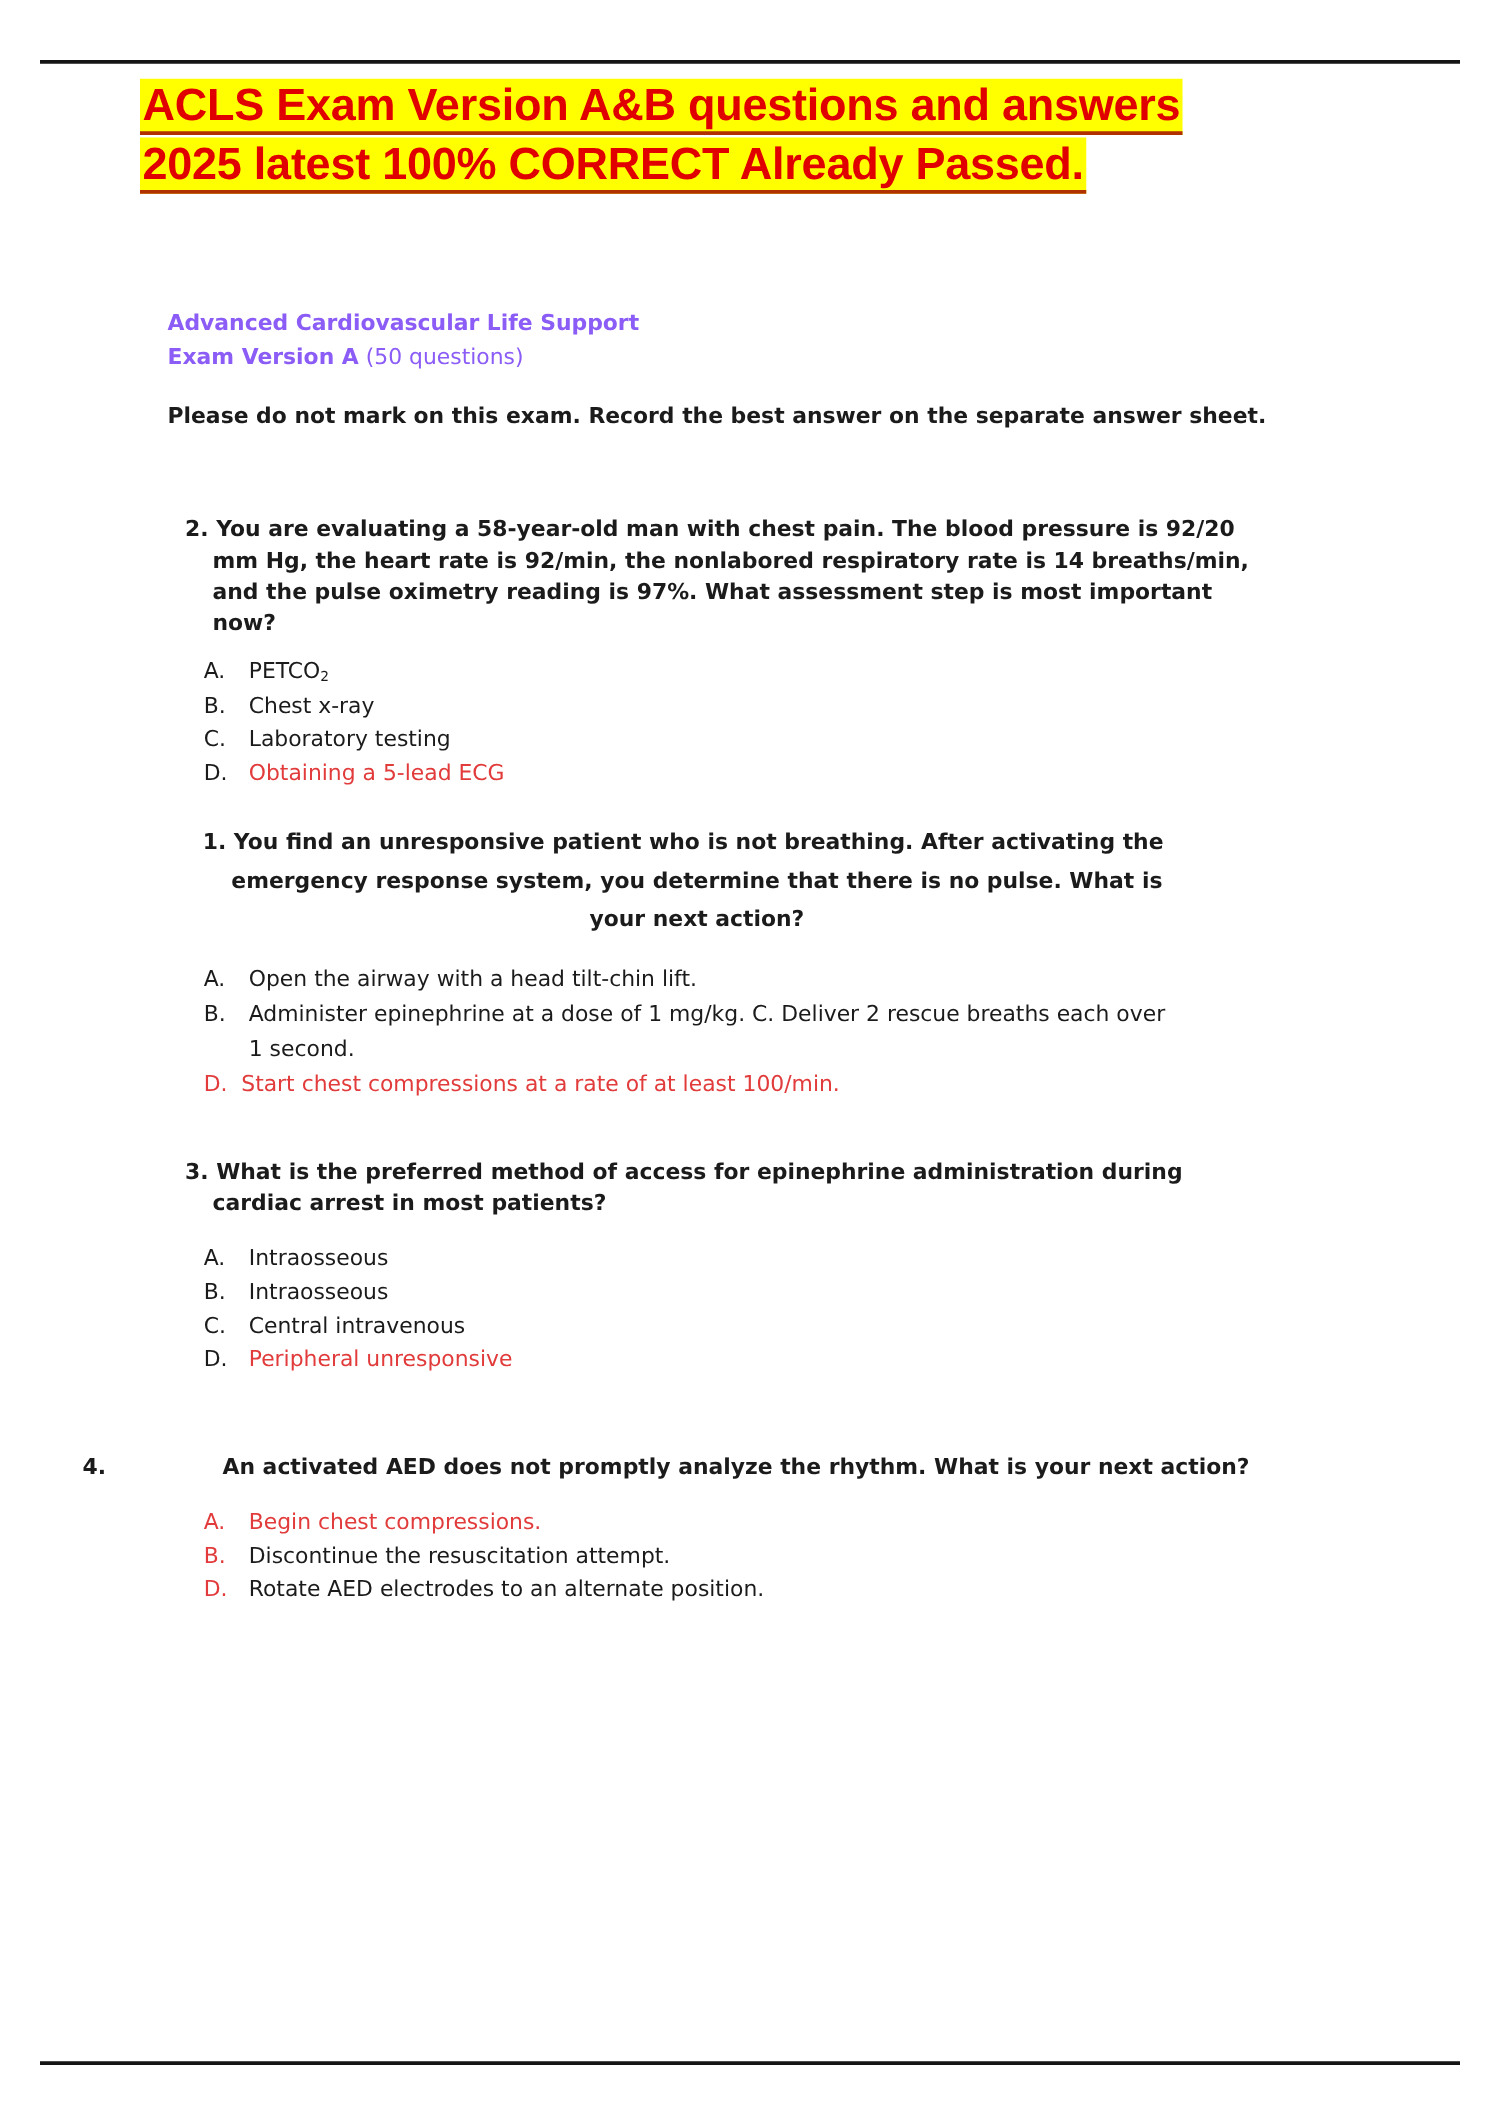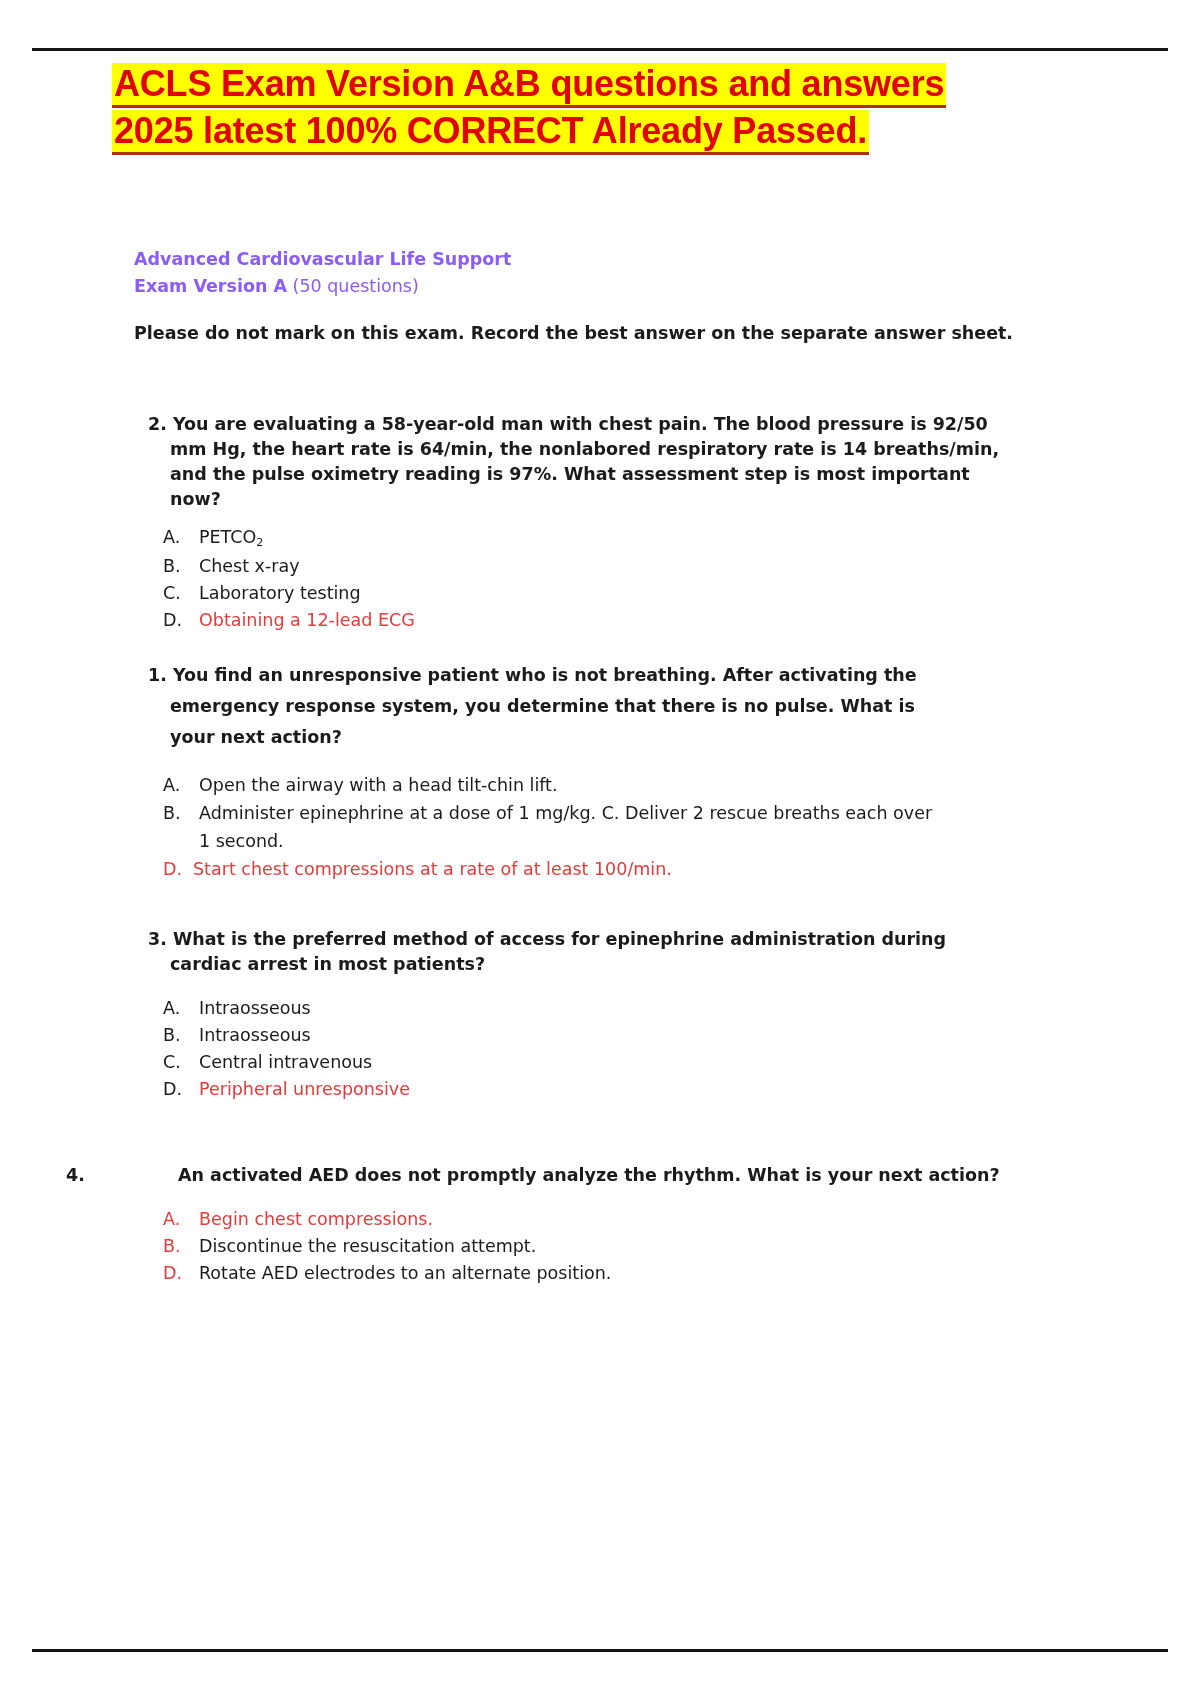--- a/index.html
+++ b/index.html
@@ -97,20 +97,21 @@
     font-size: 17.5px;
     line-height: 25px;
     color: #1b1b1b;
     padding-left: 170px;
     padding-right: 180px;
     text-indent: -22px;
   }
   .qtext.loose {
     line-height: 31px;
     padding-right: 255px;
+    text-align: center;
   }
   .qtext.hang4 {
     padding-left: 200px;
     text-indent: -67px;
     padding-right: 175px;
   }
   .qtext.hang4 .numpad { display: inline-block; width: 45px; }
 
   .opts {
     margin-top: 12px;
@@ -156,26 +157,26 @@
     <div class="header-block">
       <div class="hdr-line">Advanced Cardiovascular Life Support</div>
       <div class="hdr-line"><span>Exam Version A</span><span class="normal"> (50 questions)</span></div>
     </div>
 
     <div class="instruction"><span class="u">Please do not mark on this exam. Record the best answer on the separate answer sheet.</span></div>
 
     <div class="questions">
 
       <div class="qblock">
-        <div class="qtext"><span>2.</span> <span>You are evaluating a 58-year-old man with chest pain. The blood pressure is 92/50 mm Hg, the heart rate is 64/min, the nonlabored respiratory rate is 14 breaths/min, and the pulse oximetry reading is 97%. What assessment step is most important now?</span></div>
+        <div class="qtext"><span>2.</span> <span>You are evaluating a 58-year-old man with chest pain. The blood pressure is 92/20 mm Hg, the heart rate is 92/min, the nonlabored respiratory rate is 14 breaths/min, and the pulse oximetry reading is 97%. What assessment step is most important now?</span></div>
         <div class="opts">
           <div class="opt tight"><span class="lbl">A.</span><span>PETCO</span><sub>2</sub></div>
           <div class="opt tight"><span class="lbl">B.</span><span>Chest x-ray</span></div>
           <div class="opt tight"><span class="lbl">C.</span><span>Laboratory testing</span></div>
-          <div class="opt tight"><span class="lbl">D.</span><span class="red">Obtaining a 12-lead ECG</span></div>
+          <div class="opt tight"><span class="lbl">D.</span><span class="red">Obtaining a 5-lead ECG</span></div>
         </div>
       </div>
 
       <div class="spacer-sm"></div>
 
       <div class="qblock">
         <div class="qtext loose"><span>1.</span> <span>You find an unresponsive patient who is not breathing. After activating the emergency response system, you determine that there is no pulse. What is your next action?</span></div>
         <div class="opts gap-top">
           <div class="opt"><span class="lbl">A.</span><span>Open the airway with a head tilt-chin lift.</span></div>
           <div class="opt"><span class="lbl">B.</span><span>Administer epinephrine at a dose of 1 mg/kg. C. Deliver 2 rescue breaths each over 1 second.</span></div>

